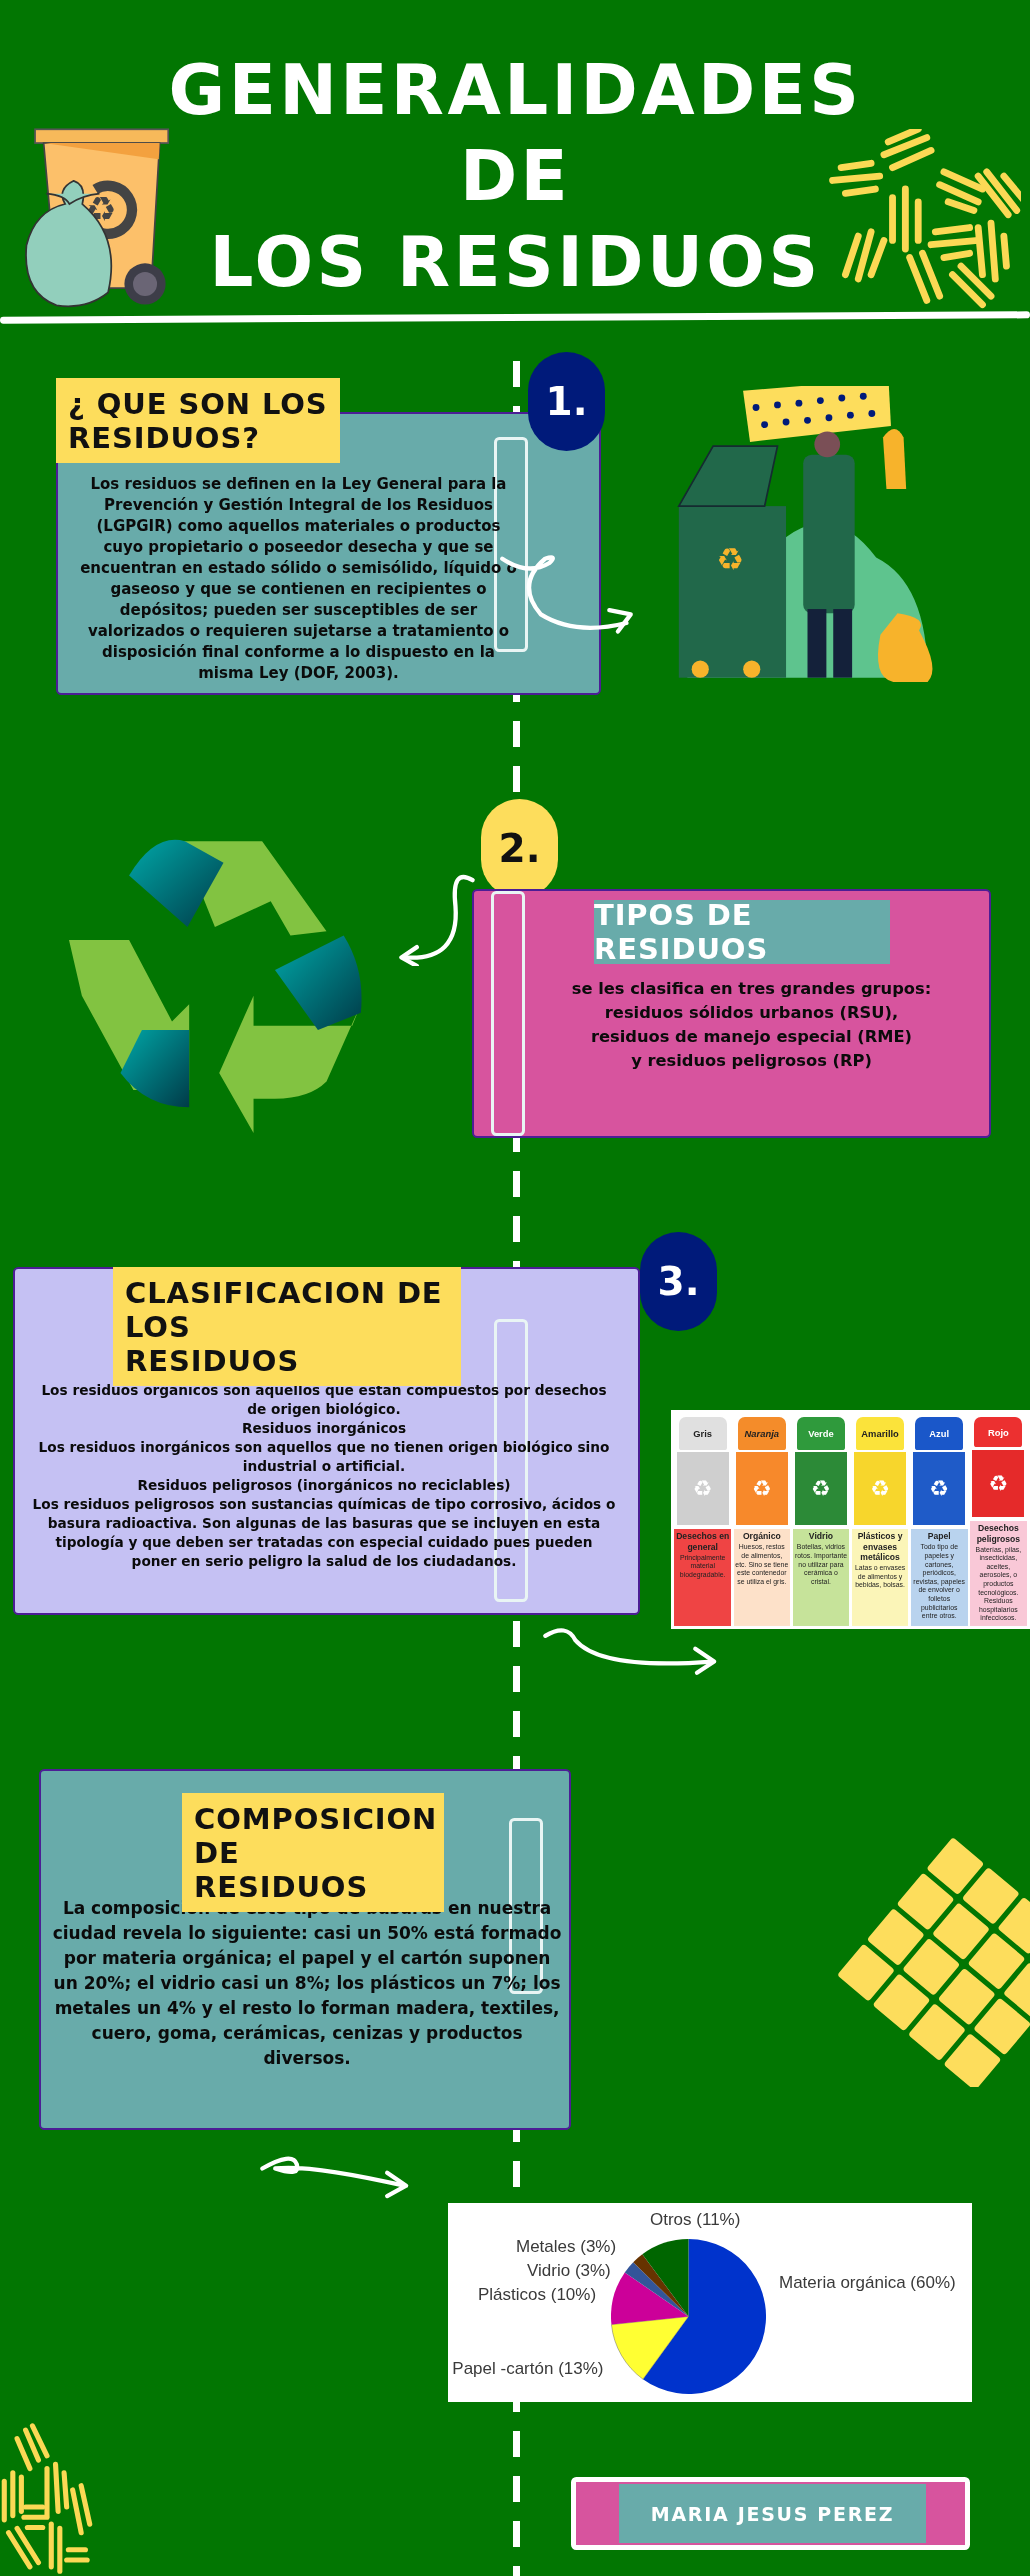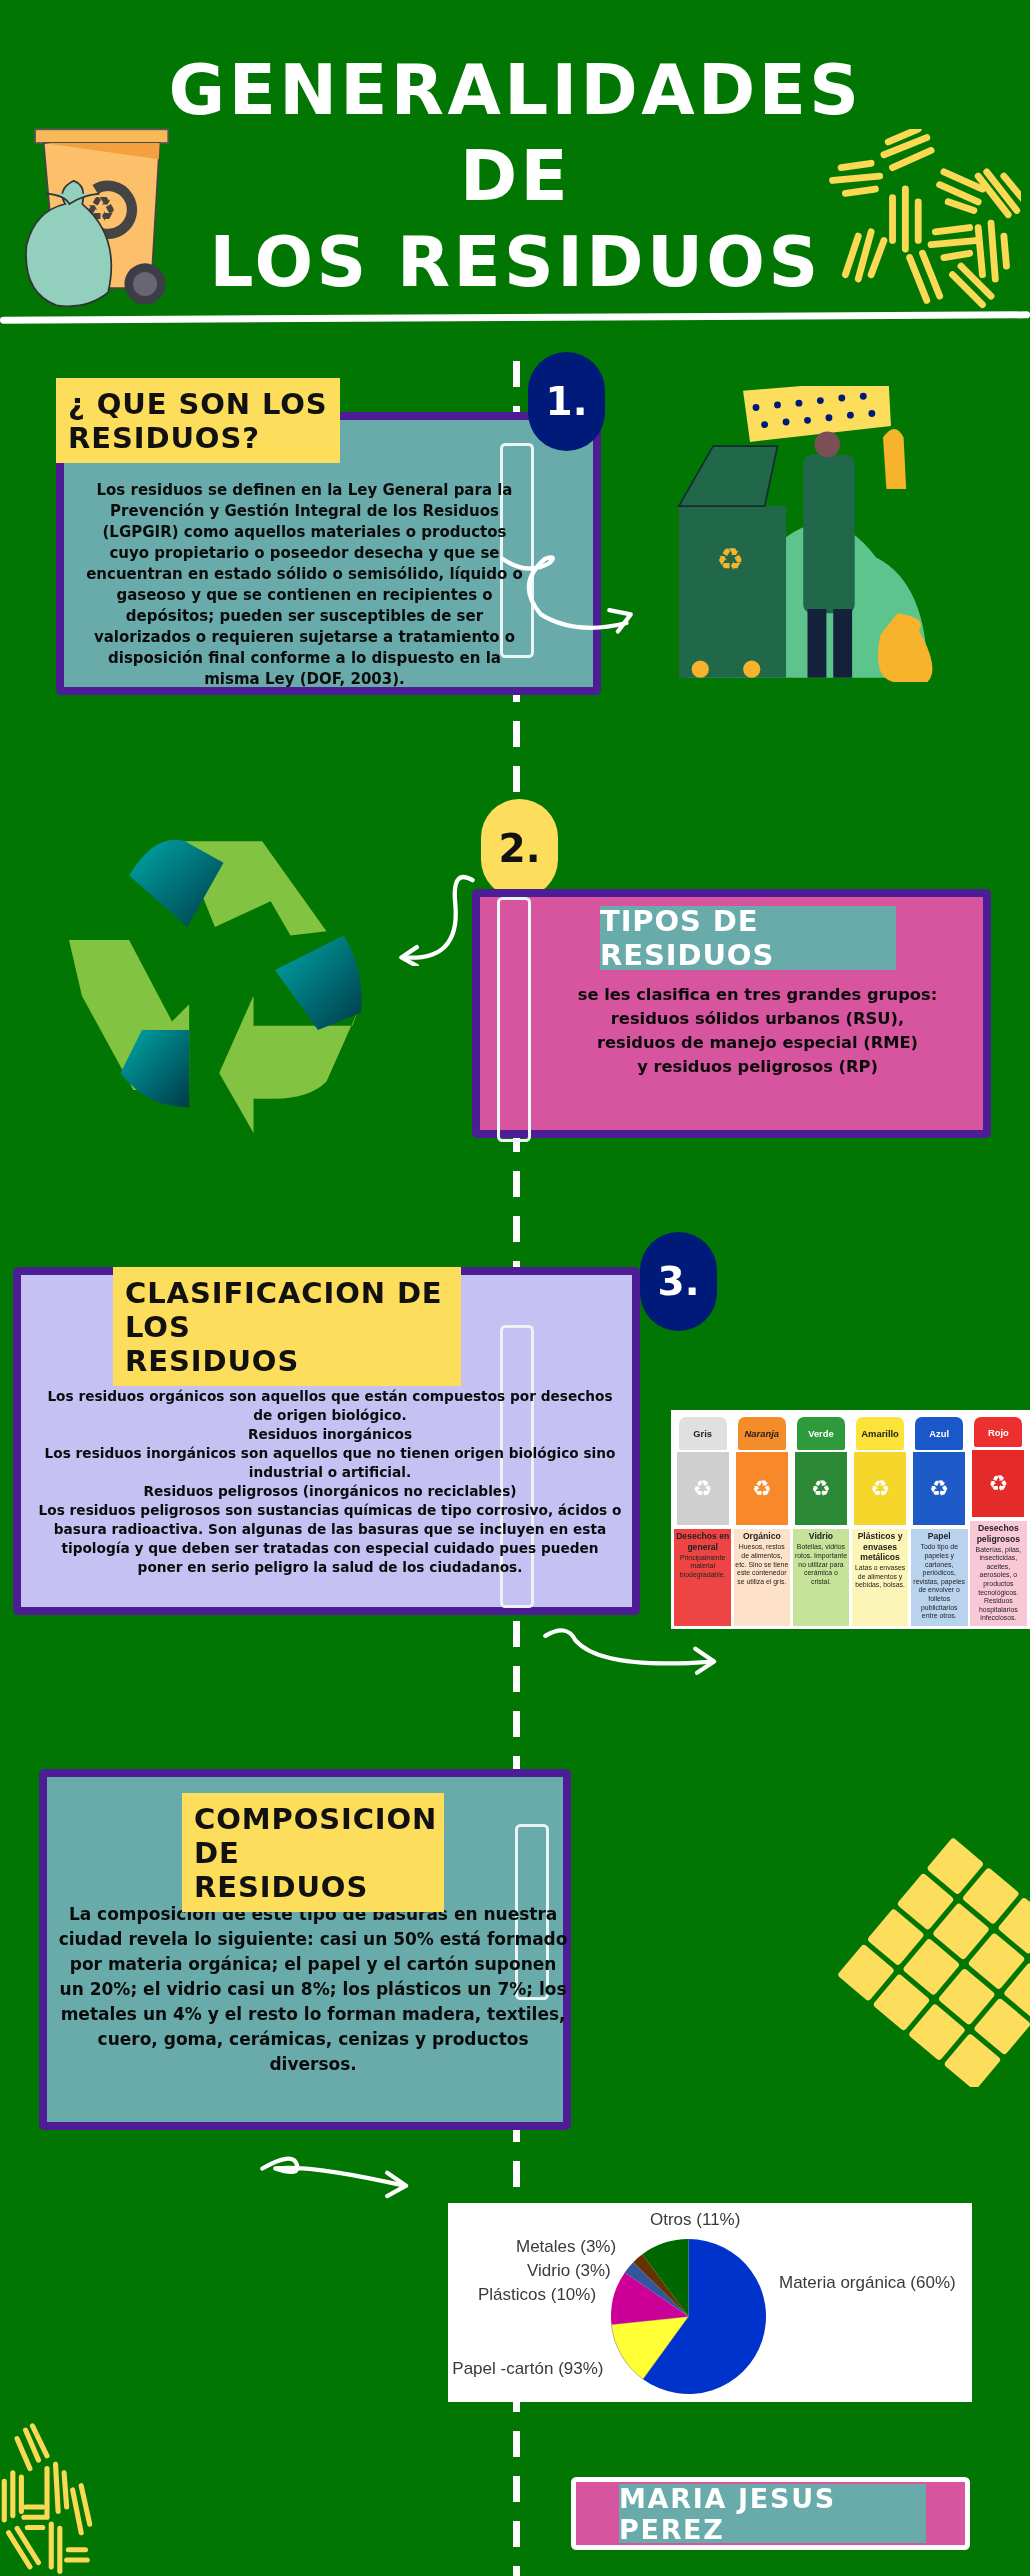--- a/index.html
+++ b/index.html
@@ -4,41 +4,41 @@
 <style>
   * { box-sizing: border-box; margin: 0; padding: 0; }
   html, body { width: 1030px; height: 2576px; }
   body { background: #027602; position: relative; overflow: hidden; font-family: "DejaVu Sans", sans-serif; }
   .abs { position: absolute; }
   .hand { font-family: "DejaVu Sans", sans-serif; font-weight: bold; letter-spacing: 0.9px; text-transform: uppercase; }
   .title { left: 129px; top: 47px; width: 773px; text-align: center; color: #fff; font-size: 69px; line-height: 86px; font-weight: bold; letter-spacing: 3.4px; }
   .hr-top { left: 0; top: 314px; width: 1030px; height: 6.9px; background: #fff; border-radius: 3.4px; transform: rotate(-0.3deg); }
   .timeline { left: 513px; top: 361px; width: 6.9px; height: 2215px;
     background: repeating-linear-gradient(to bottom, #fff 0 26px, transparent 26px 45px); }
-  .card { border: 8px solid #4c1d95; border-radius: 5.2px; }
+  .card { border: 2px solid #4c1d95; border-radius: 5.2px; }
   .card1 { left: 56px; top: 412px; width: 545px; height: 283px; background: #68abaa; }
   .card2 { left: 472px; top: 889px; width: 519px; height: 249px; background: #d7549e; }
   .card3 { left: 13px; top: 1267px; width: 627px; height: 348px; background: #c5c1f3; }
   .card4 { left: 39px; top: 1769px; width: 532px; height: 361px; background: #68abaa; }
   .tape { border: 3.4px solid #e9f5f4; border-radius: 5.2px; width: 34px; }
   .label-yellow { background: #fddd5c; color: #111; font-weight: bold; font-size: 29px; line-height: 34px; padding: 8.6px 12px; letter-spacing: 0.9px; }
   .body-text { color: #0b0b0b; font-weight: bold; text-align: center; }
   .num { width: 77px; height: 99px; border-radius: 39px; display: flex; align-items: center; justify-content: center; font-size: 39px; font-weight: bold; }
   .num-blue { background: #001a7a; color: #fff; }
   .num-yellow { background: #fddd5c; color: #111; }
   .bins { left: 671px; top: 1410px; width: 359px; height: 219px; background: #fff; display: flex; padding: 6.9px 3.4px 3.4px 3.4px; gap: 2.6px; }
   .bin-col { flex: 1; display: flex; flex-direction: column; align-items: center; font-family: "Liberation Sans", sans-serif; }
   .bin-lid { width: 48px; height: 33px; border-radius: 6.9px 6.9px 2.6px 2.6px; display: flex; align-items: center; justify-content: center; font-size: 9.4px; font-weight: bold; }
   .bin-body { width: 52px; height: 73px; margin-top: 2.6px; display: flex; align-items: center; justify-content: center; color: #fff; font-size: 22px; }
   .bin-desc { flex: 1; width: 100%; margin-top: 3.4px; padding: 2.6px 1.7px; text-align: center; font-size: 6.9px; line-height: 8.6px; color: #222; }
   .bin-desc b { display: block; font-size: 8.6px; line-height: 10.3px; margin-bottom: 1.7px; }
   .pie-box { left: 448px; top: 2203px; width: 524px; height: 199px; background: #fff; }
   .pie-lbl { position: absolute; font-family: "Liberation Sans", sans-serif; font-size: 17px; color: #3a3a3a; white-space: nowrap; }
   .signature { left: 571px; top: 2477px; width: 399px; height: 73px; background: #d7549e; border: 5.2px solid #fff; border-radius: 5.2px; }
-  .signature-inner { position: absolute; left: 43px; top: 1.7px; right: 39px; bottom: 1.7px; background: #68abaa; display: flex; align-items: center; justify-content: center; color: #fff; font-size: 27px; font-weight: bold; letter-spacing: 1.7px; }
+  .signature-inner { position: absolute; left: 43px; top: 1.7px; right: 39px; bottom: 1.7px; background: #68abaa; display: flex; align-items: center; justify-content: center; color: #fff; font-size: 19px; font-weight: bold; letter-spacing: 1.7px; }
   .arrow-path { fill: none; stroke: #fff; stroke-width: 5; stroke-linecap: round; stroke-linejoin: round; }
 </style>
 </head>
 <body>
 
 <div class="abs title hand">
   <div>GENERALIDADES DE</div>
   <div>LOS RESIDUOS</div>
 </div>
 
@@ -266,21 +266,21 @@
     <path d="M0 0 L-52.9 72.8 A90 90 0 0 1 -89.5 9.4 Z" fill="#ffff33" stroke="#555" stroke-width="0.5"></path>
     <path d="M0 0 L-89.5 9.4 A90 90 0 0 1 -74.0 -51.2 Z" fill="#cc0099"></path>
     <path d="M0 0 L-74.0 -51.2 A90 90 0 0 1 -64.2 -63.1 Z" fill="#335599"></path>
     <path d="M0 0 L-64.2 -63.1 A90 90 0 0 1 -53.6 -72.3 Z" fill="#663300"></path>
     <path d="M0 0 L-53.6 -72.3 A90 90 0 0 1 0 -90 Z" fill="#006600"></path>
   </svg>
   <div class="pie-lbl" style="left:202px;top:6.9px;">Otros (11%)</div>
   <div class="pie-lbl" style="left:68px;top:34px;">Metales (3%)</div>
   <div class="pie-lbl" style="left:79px;top:58px;">Vidrio (3%)</div>
   <div class="pie-lbl" style="left:30px;top:82px;">Plásticos (10%)</div>
-  <div class="pie-lbl" style="left:4.3px;top:156px;">Papel -cartón (93%)</div>
+  <div class="pie-lbl" style="left:4.3px;top:156px;">Papel -cartón (13%)</div>
   <div class="pie-lbl" style="left:331px;top:70px;">Materia orgánica (60%)</div>
 </div>
 
 <svg class="abs" style="left:0;top:2421px;" width="94" height="155" viewBox="0 0 110 180">
   <g stroke="#fbd955" stroke-width="6" stroke-linecap="round">
     <line x1="30" y1="10" x2="45" y2="45"></line>
       <line x1="38" y1="5" x2="55" y2="40"></line>
       <line x1="20" y1="20" x2="35" y2="55"></line>
     <line x1="15" y1="60" x2="15" y2="110"></line>
       <line x1="5" y1="70" x2="5" y2="115"></line>

